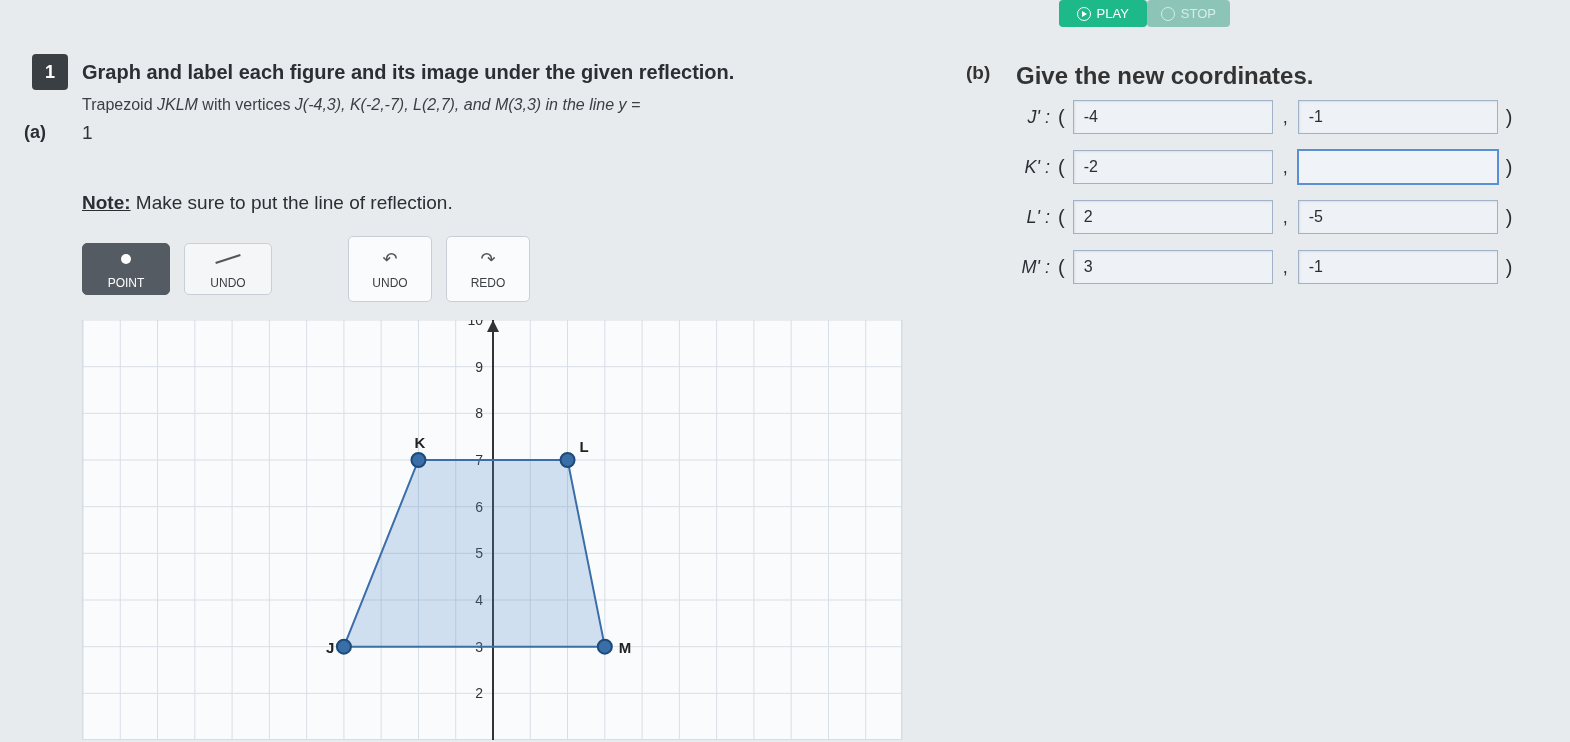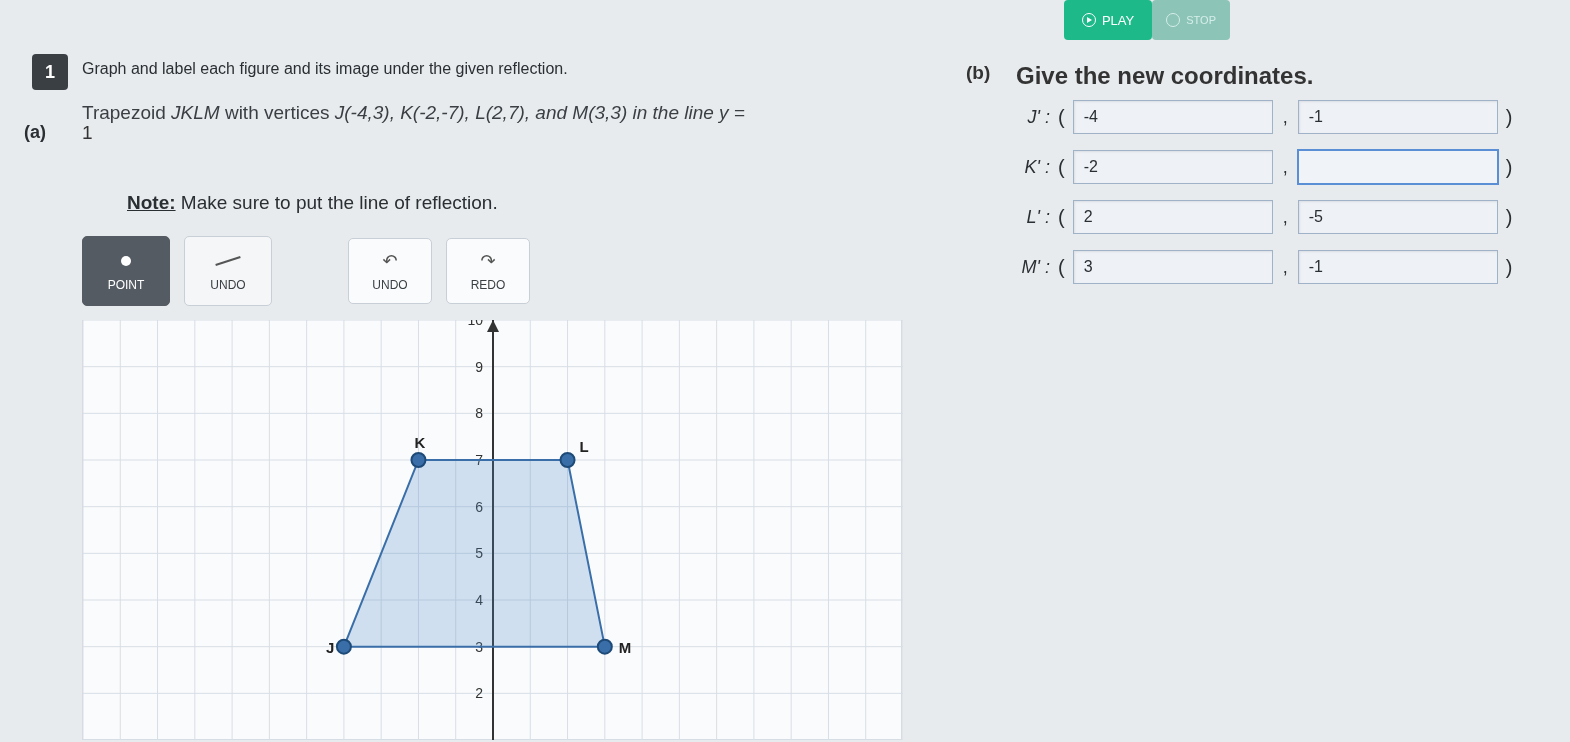--- a/index.html
+++ b/index.html
@@ -25,23 +25,23 @@
       font-size: 13px;
       font-weight: 500;
       display: flex;
       align-items: center;
       gap: 6px;
       cursor: pointer;
     }
     .stop-btn {
       background: #8cc4b8;
       color: #d6eee8;
-      padding: 13px 14px;
+      padding: 6px 14px;
       border-radius: 4px;
-      font-size: 11px;
+      font-size: 13px;
       display: flex;
       align-items: center;
       gap: 6px;
     }
     .play-icon-svg { width: 14px; height: 14px; border: 1.5px solid white; border-radius: 50%; display: flex; align-items: center; justify-content: center; }
     .play-icon-svg::before { content: ''; border-left: 5px solid white; border-top: 3px solid transparent; border-bottom: 3px solid transparent; margin-left: 2px; }
     .stop-icon-svg { width: 14px; height: 14px; border: 1.5px solid #d6eee8; border-radius: 50%; display: flex; align-items: center; justify-content: center; }
 
     .q-badge {
       position: absolute;
@@ -58,22 +58,22 @@
       font-size: 18px;
       border-radius: 4px;
     }
     .q-text {
       position: absolute;
       top: 56px;
       left: 82px;
       width: 820px;
       line-height: 1.6;
     }
-    .q-title { font-weight: normal; font-size: 16px; color: #2a2f33; }
-    .q-sub { font-size: 19px; color: #3a3f44; margin-top: 16px; }
+    .q-title { font-weight: bold; font-size: 20px; color: #2a2f33; }
+    .q-sub { font-size: 16px; color: #3a3f44; margin-top: 4px; }
     .q-sub em { font-style: italic; }
 
     .part-a-label {
       position: absolute;
       top: 122px;
       left: 24px;
       font-size: 18px;
       font-weight: bold;
       color: #2a2f33;
     }
@@ -82,35 +82,34 @@
       top: 122px;
       left: 82px;
       font-size: 19px;
     }
     .note {
       position: absolute;
       top: 192px;
       left: 82px;
       font-size: 19px;
       color: #2a2f33;
-      margin-left: 45px;
     }
     .note u { text-decoration: underline; font-weight: bold; }
 
     .toolbar {
       position: absolute;
       top: 236px;
       left: 82px;
       display: flex;
       gap: 14px;
       align-items: center;
     }
     .tool-btn {
       width: 88px;
-      height: 70px;
+      height: 52px;
       background: #f4f6f8;
       border: 1px solid #c8cfd6;
       border-radius: 5px;
       display: flex;
       flex-direction: column;
       align-items: center;
       justify-content: center;
       gap: 6px;
       cursor: pointer;
       font-size: 12px;

